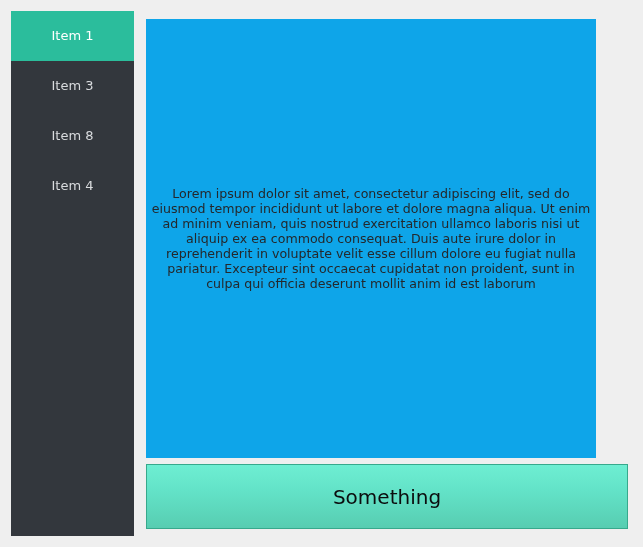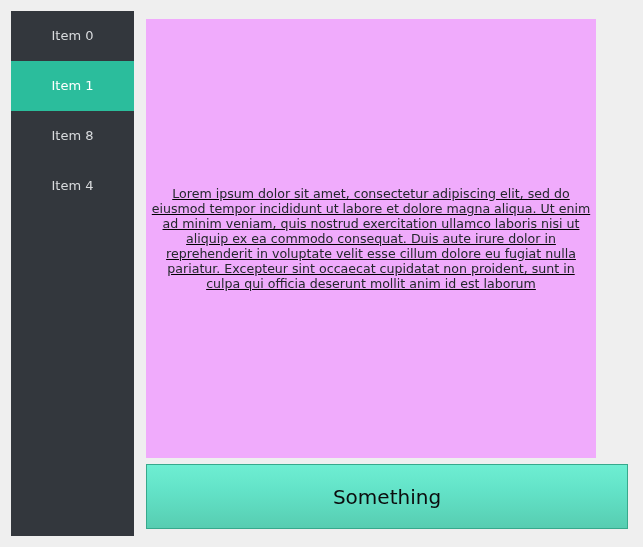--- a/index.html
+++ b/index.html
@@ -41,26 +41,25 @@
     color: #ffffff;
   }
 
   
   #content-panel {
     position: absolute;
     left: 146px;
     top: 19px;
     width: 450px;
     height: 439px;
-    background: #f0abfc;
+    background: #0ea5e9;
     display: flex;
     align-items: center;
     justify-content: center;
     box-sizing: border-box;
-    text-decoration: underline;
   }
   #lorem-text {
     width: 440px;
     margin: 0;
     text-align: center;
     font-size: 12.6px;
     line-height: 15px;
     color: #24282c;
     font-family: "DejaVu Sans", sans-serif;
   }
@@ -83,25 +82,25 @@
     justify-content: center;
     padding: 0;
     cursor: pointer;
     border-radius: 0;
   }
 </style>
 </head>
 <body>
 
 <nav id="sidebar">
-  <div class="sidebar-item">
-    <span>Item 0</span>
-  </div>
   <div class="sidebar-item selected">
     <span>Item 1</span>
+  </div>
+  <div class="sidebar-item">
+    <span>Item 3</span>
   </div>
   <div class="sidebar-item">
     <span>Item 8</span>
   </div>
   <div class="sidebar-item">
     <span>Item 4</span>
   </div>
 </nav>
 
 <main id="content-panel">

